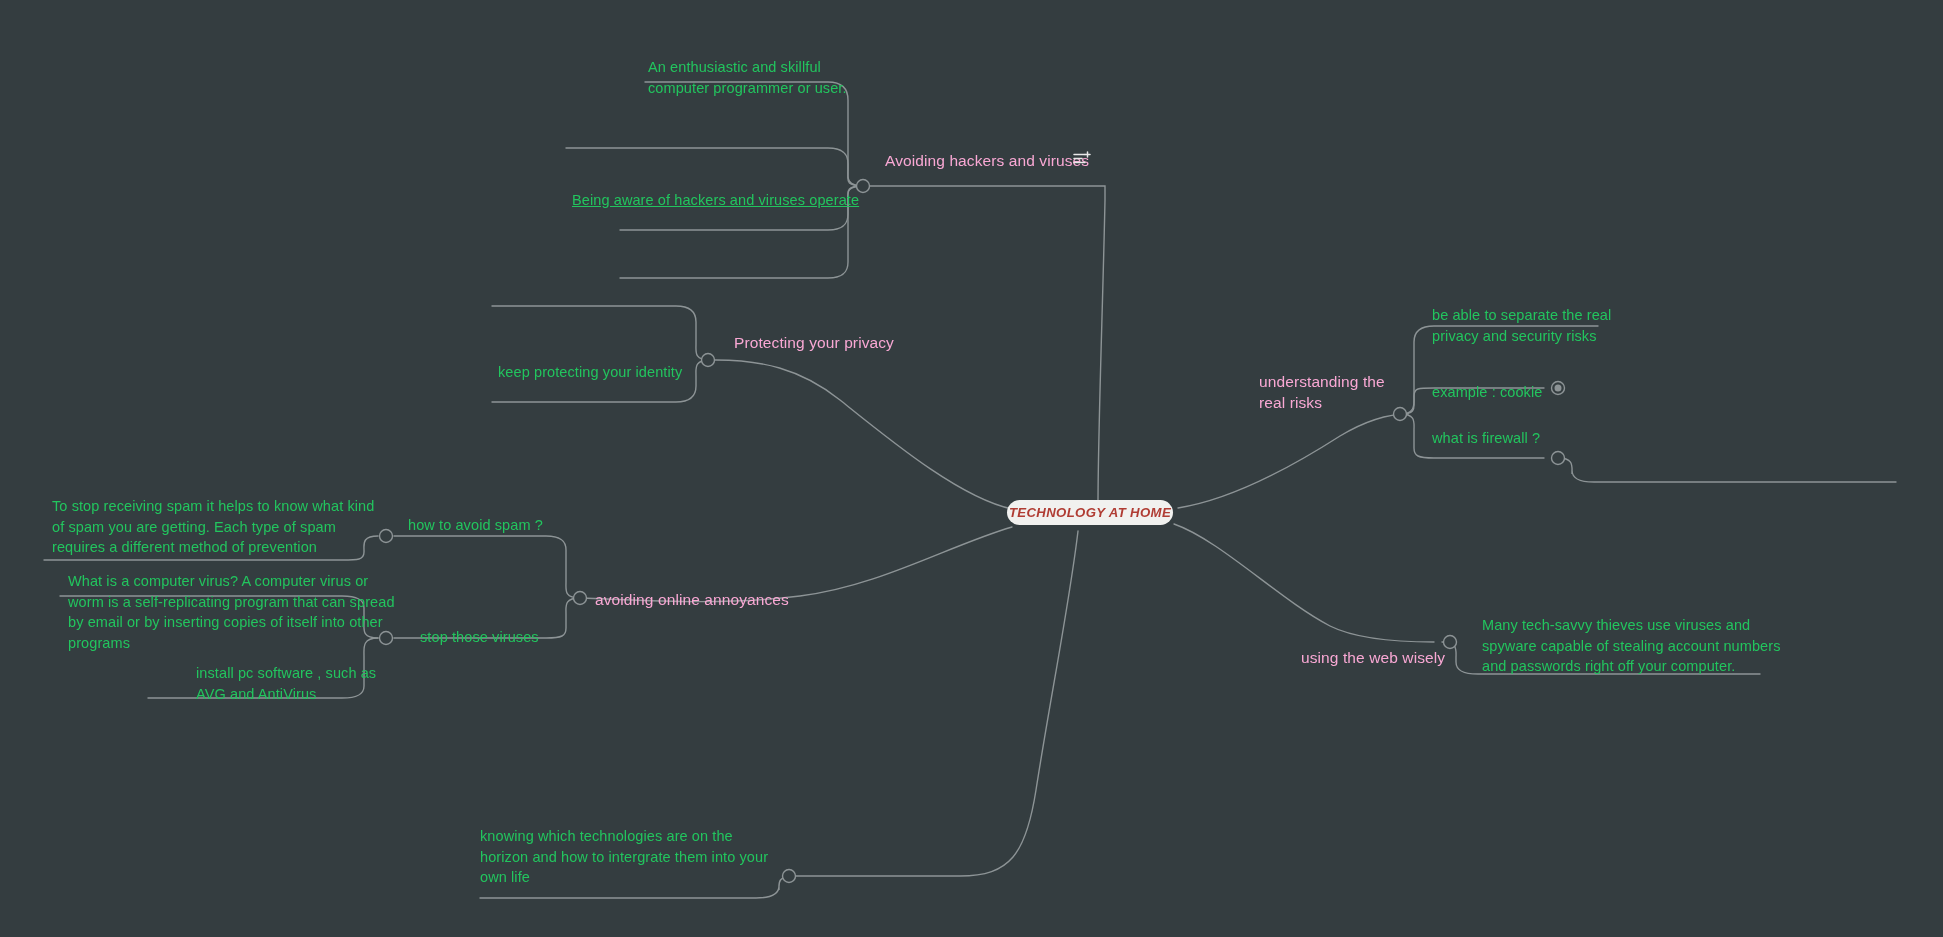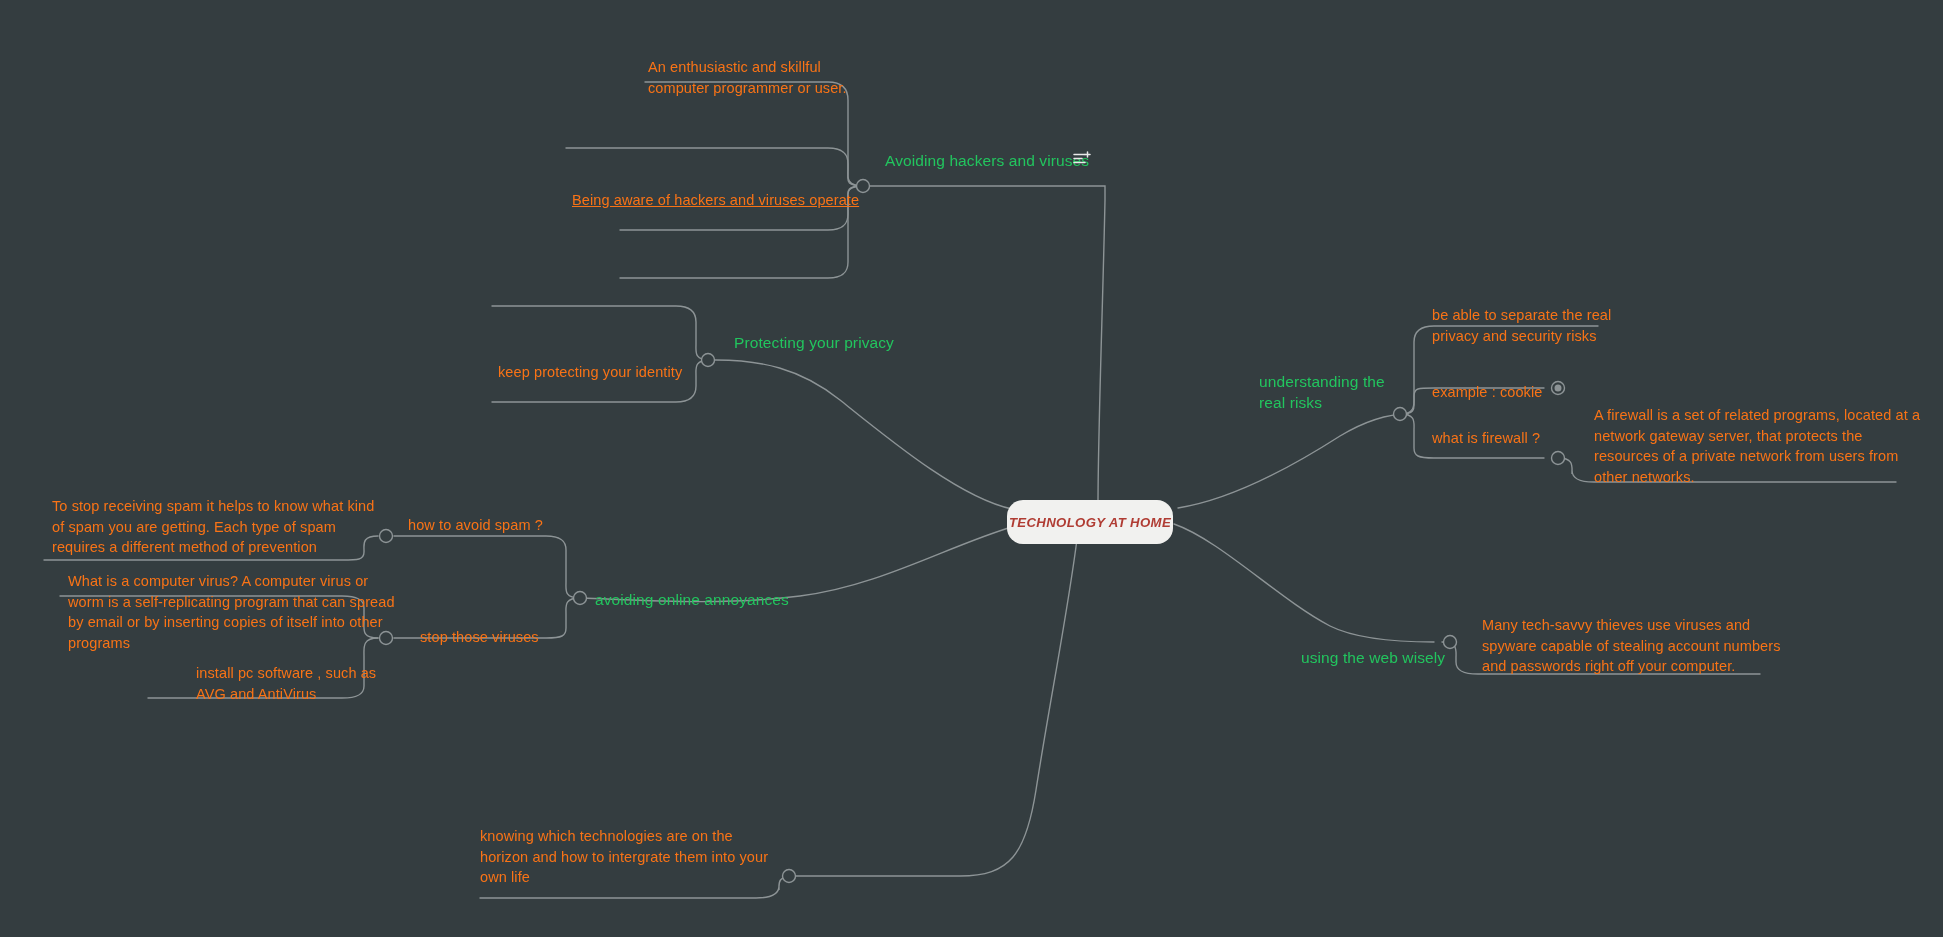--- a/index.html
+++ b/index.html
@@ -8,39 +8,39 @@
     background: #343d40;
     font-family: "Liberation Sans", sans-serif;
     overflow: hidden;
   }
   #canvas { position: relative; width: 1943px; height: 937px; }
 
   #wires { position: absolute; inset: 0; width: 1943px; height: 937px; pointer-events: none; }
 
   .node-label {
     position: absolute;
-    color: #22c55e;
+    color: #f9a8d4;
     font-size: 15.5px;
     line-height: 1.35;
     white-space: pre-line;
     letter-spacing: .1px;
   }
   .leaf-label {
     position: absolute;
-    color: #f97316;
+    color: #22c55e;
     font-size: 14.5px;
     line-height: 1.42;
     white-space: pre-line;
     letter-spacing: .1px;
   }
 
   #root-node {
     position: absolute;
     left: 1007px; top: 500px;
-    width: 166px; height: 44px;
+    width: 166px; height: 25px;
     background: #f1f1ef;
     border-radius: 16px;
     display: flex; align-items: center; justify-content: center;
   }
   #root-node .root-text {
     color: #b03c33;
     font-size: 13.2px;
     font-weight: bold;
     font-style: italic;
     letter-spacing: .35px;
@@ -131,24 +131,20 @@
 
   <div class="node-label" style="left:734px; top:333px;">Protecting your privacy</div>
   <div class="leaf-label" style="left:498px; top:362px;">keep protecting your identity</div>
 
   <div class="node-label" style="left:1259px; top:372px;">understanding the
 real risks</div>
   <div class="leaf-label" style="left:1432px; top:305px;">be able to separate the real
 privacy and security risks</div>
   <div class="leaf-label" style="left:1432px; top:362px;margin-top:20px;">example : cookie</div>
   <div class="leaf-label" style="left:1432px; top:428px;">what is firewall ?</div>
-  <div class="leaf-label" style="left:1594px; top:405px;">A firewall is a set of related programs, located at a
-network gateway server, that protects the
-resources of a private network from users from
-other networks.</div>
 
   <div class="node-label" style="left:1294px; top:648px;margin-left:7px;">using the web wisely</div>
   <div class="leaf-label" style="left:1482px; top:615px;">Many tech-savvy thieves use viruses and
 spyware capable of stealing account numbers
 and passwords right off your computer.</div>
 
   <div class="node-label" style="left:595px; top:590px;">avoiding online annoyances</div>
   <div class="leaf-label" style="left:408px; top:515px;text-align:right;">how to avoid spam ?</div>
   <div class="leaf-label" style="left:52px; top:496px;">To stop receiving spam it helps to know what kind
 of spam you are getting. Each type of spam

